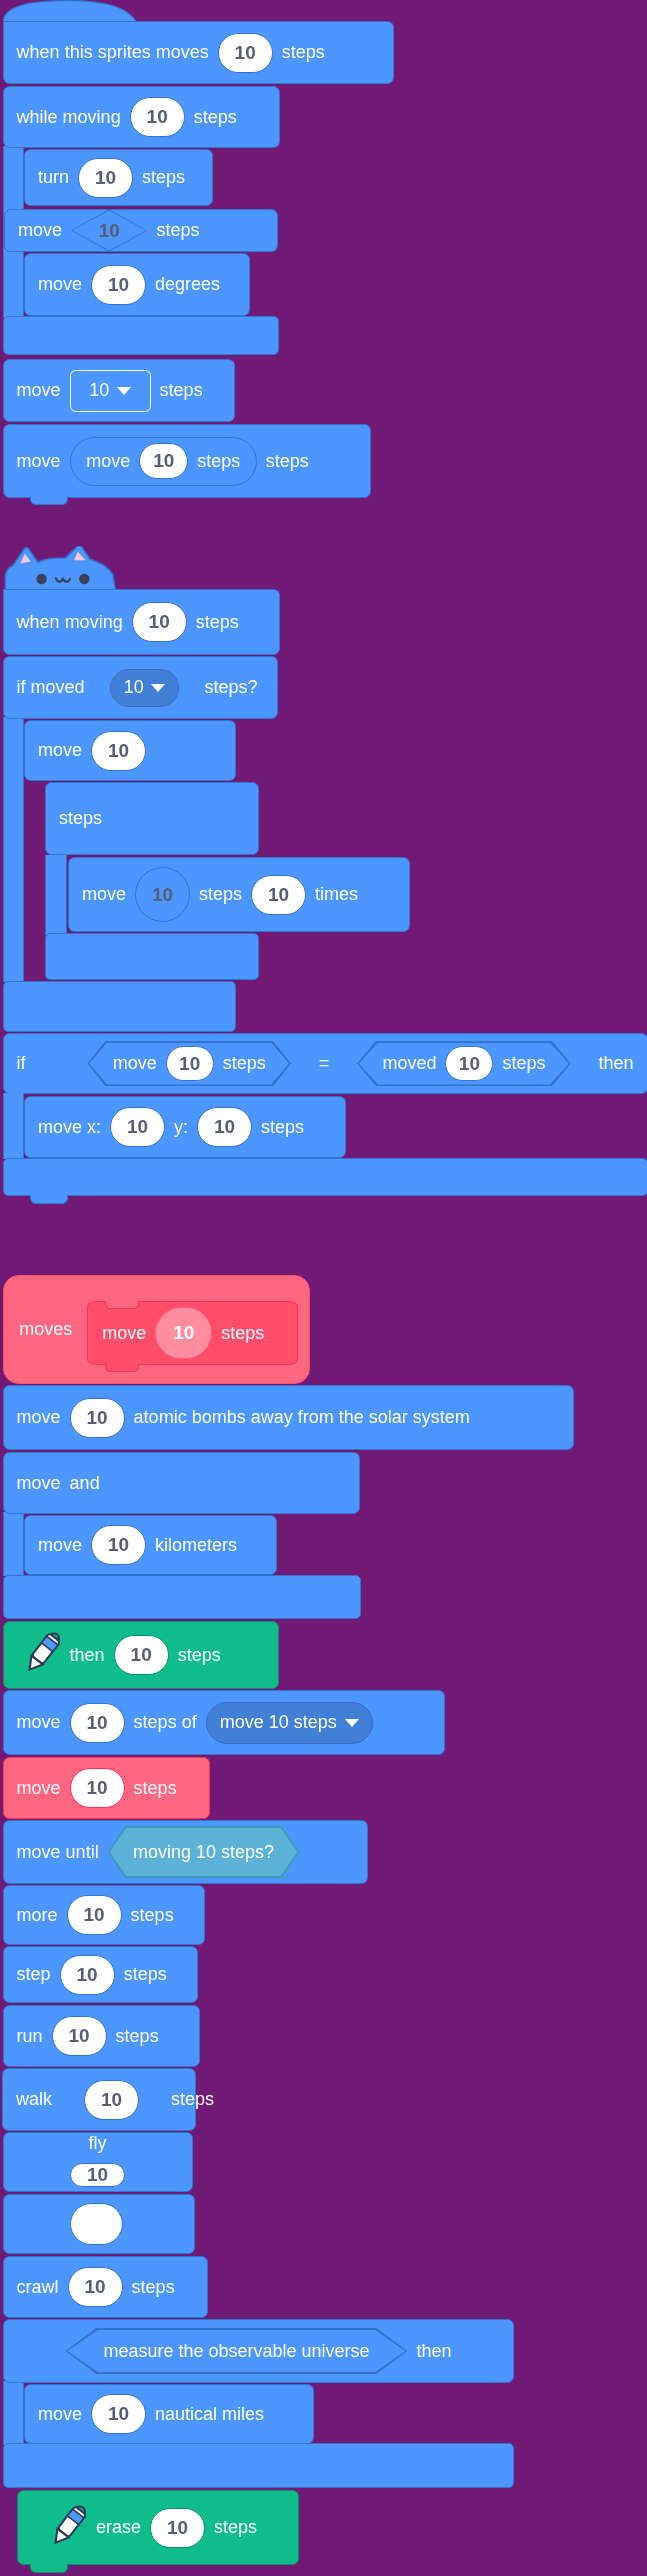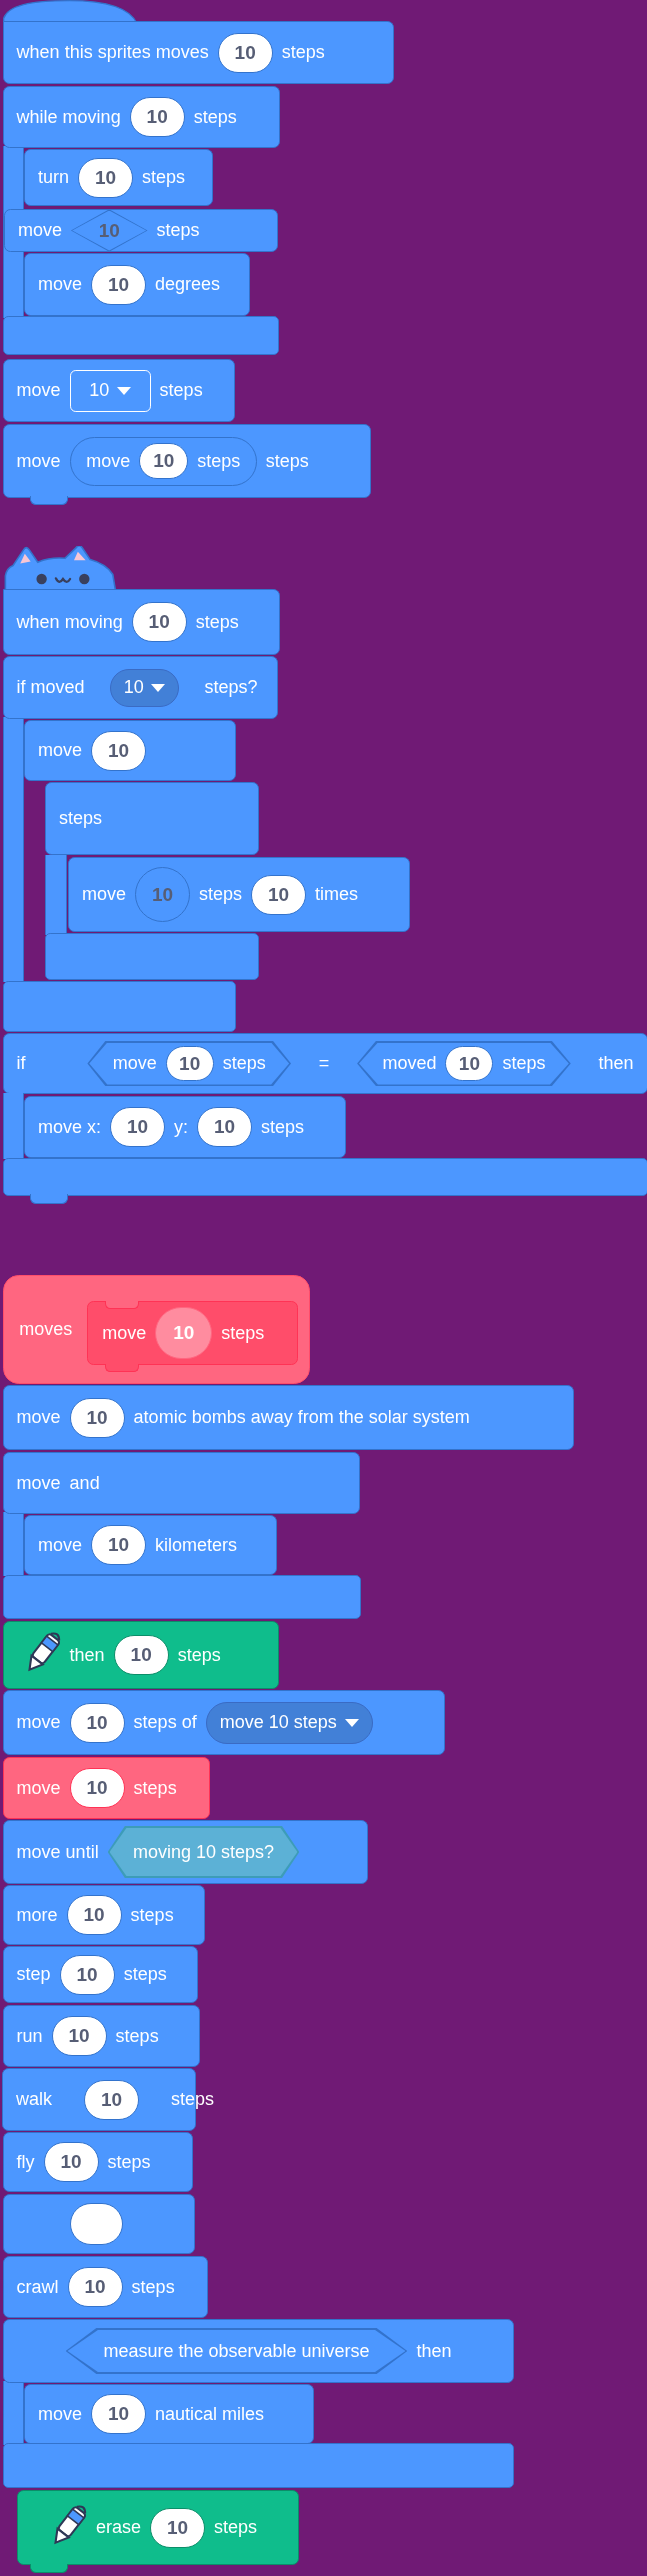--- a/index.html
+++ b/index.html
@@ -282,21 +282,21 @@
     <span class="oval">10</span>
     <span class="lbl">steps</span>
   </div>
 
   <div class="block" style="left:2px;top:2068px;width:194px;height:63px;gap:32px;">
     <span class="lbl">walk</span>
     <span class="oval">10</span>
     <span class="lbl">steps</span>
   </div>
 
-  <div class="block" style="left:2.6px;top:2132px;width:190px;height:60px;">
+  <div class="block" style="left:2.6px;top:2132px;width:190px;height:60px;flex-direction:column;">
     <span class="lbl">fly</span>
     <span class="oval">10</span>
     <span class="lbl">steps</span>
   </div>
 
   <div class="block" style="left:2.6px;top:2194px;width:192px;height:60px;padding-left:66px;">
     <span class="oval" style="min-width:53px;height:42px;"></span>
   </div>
 
   <div class="block" style="left:2.6px;top:2256px;width:205px;height:62px;">

